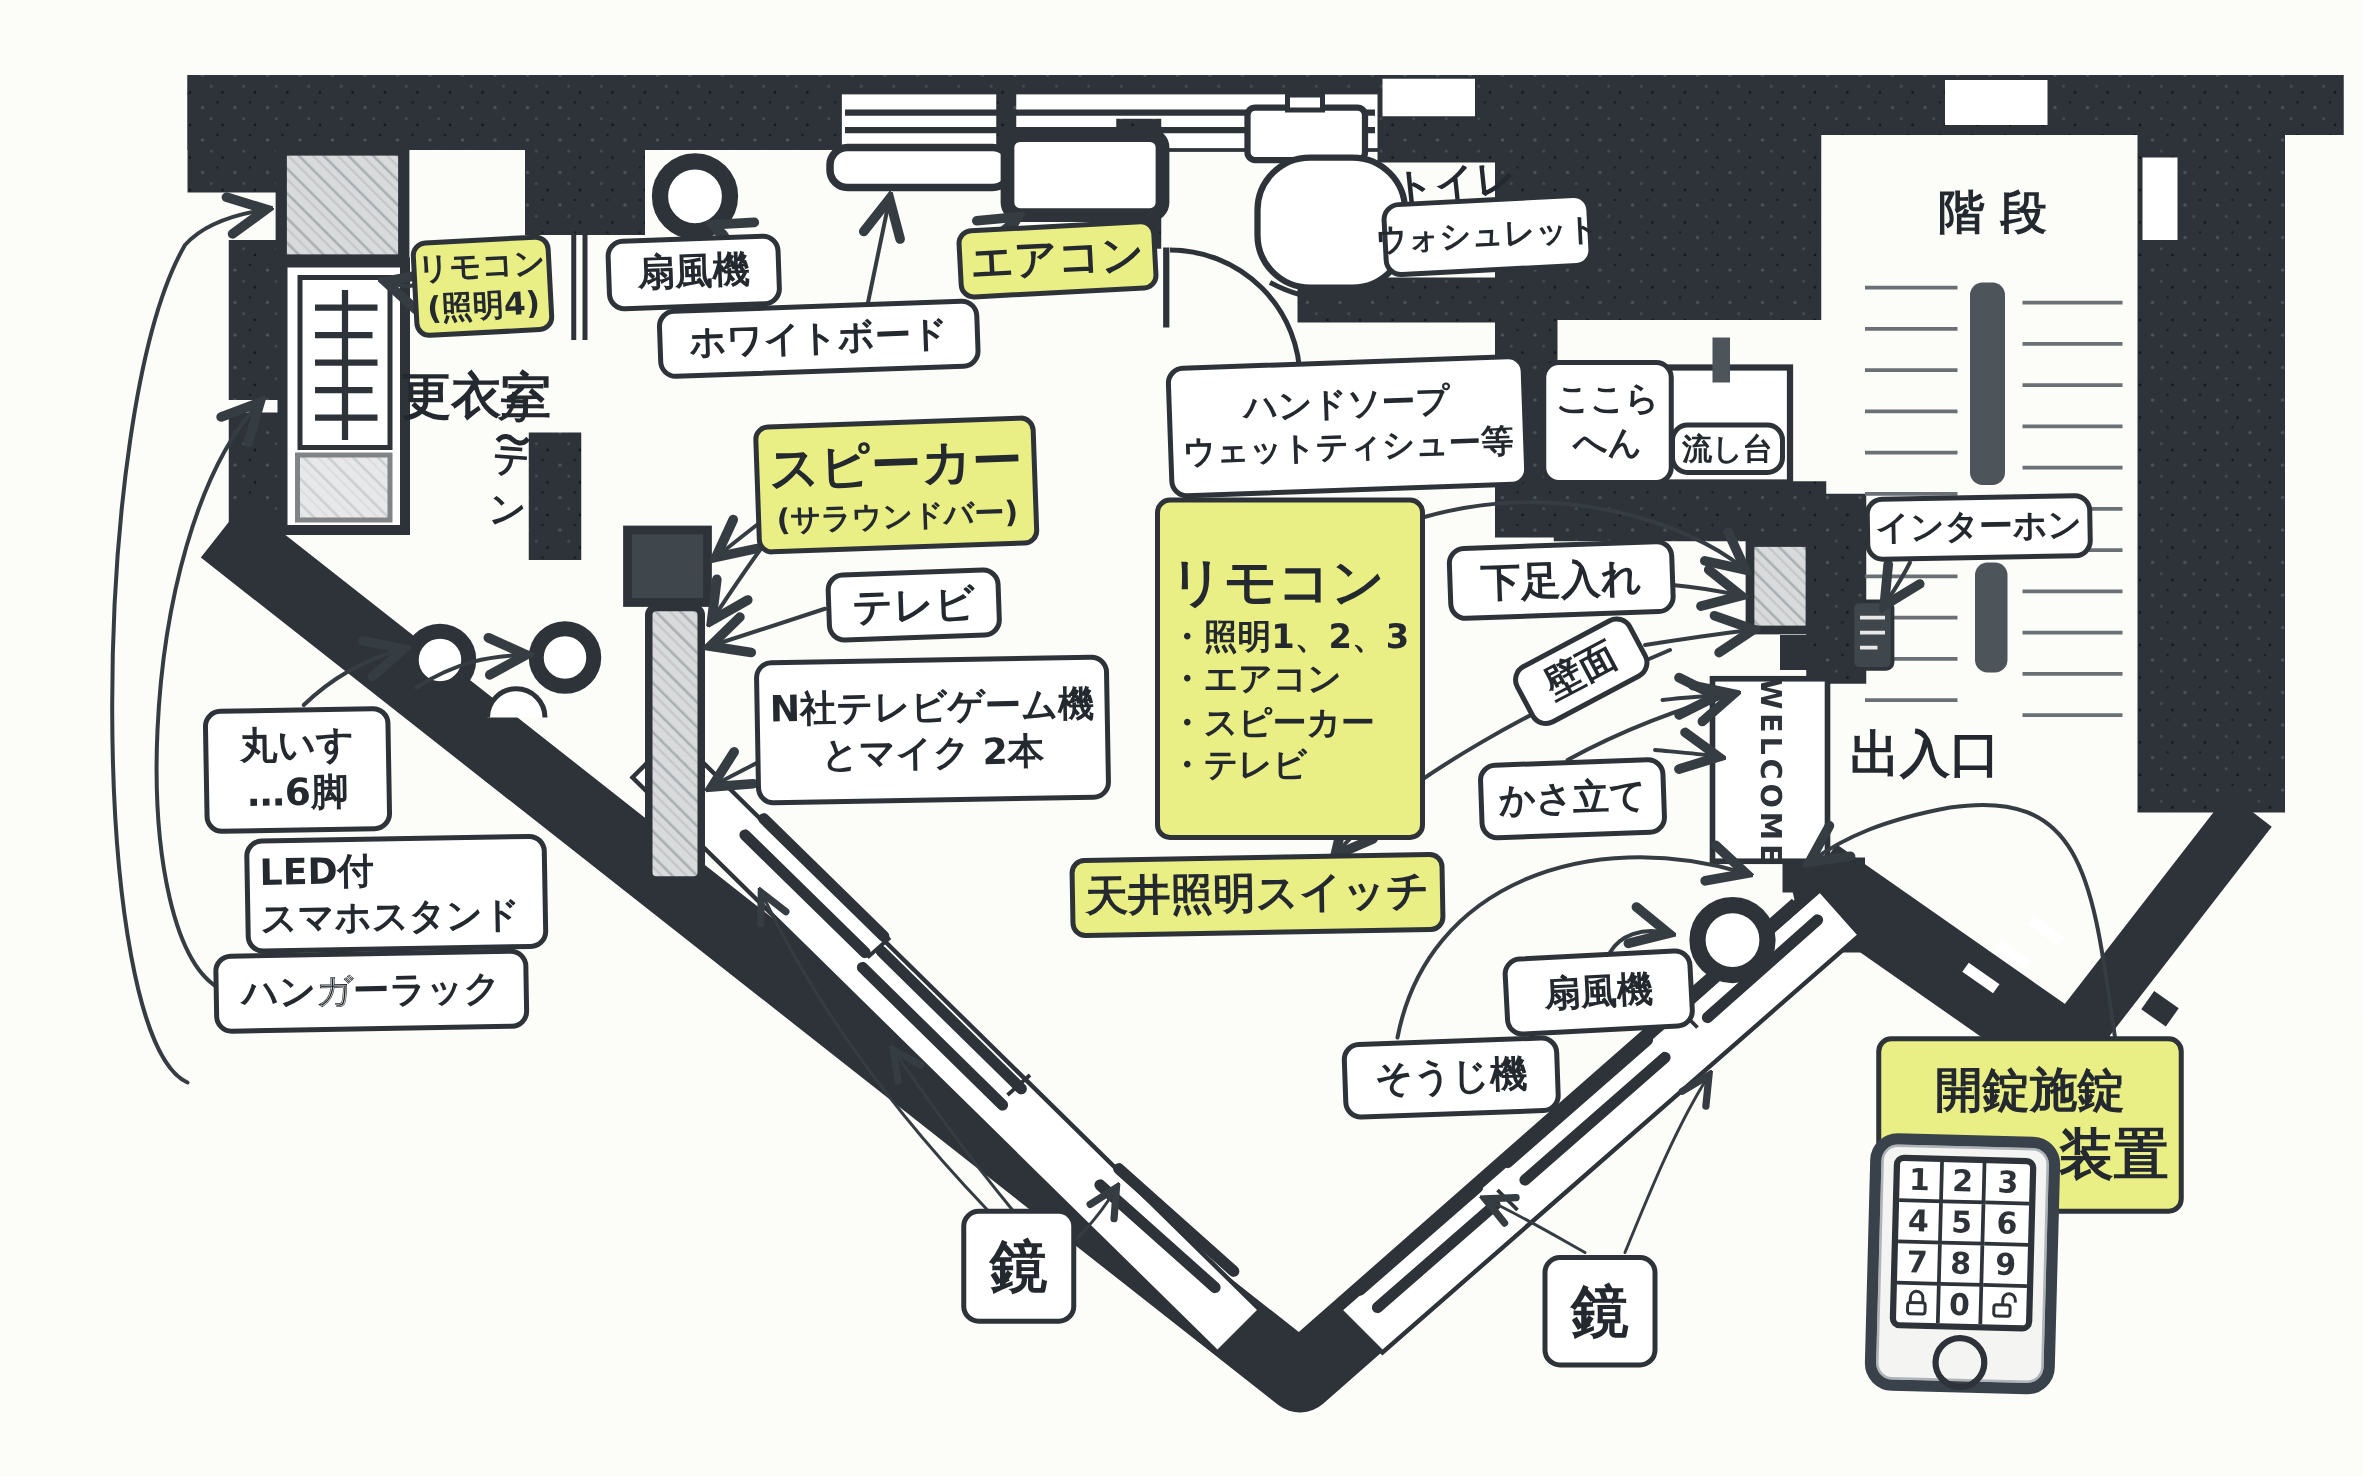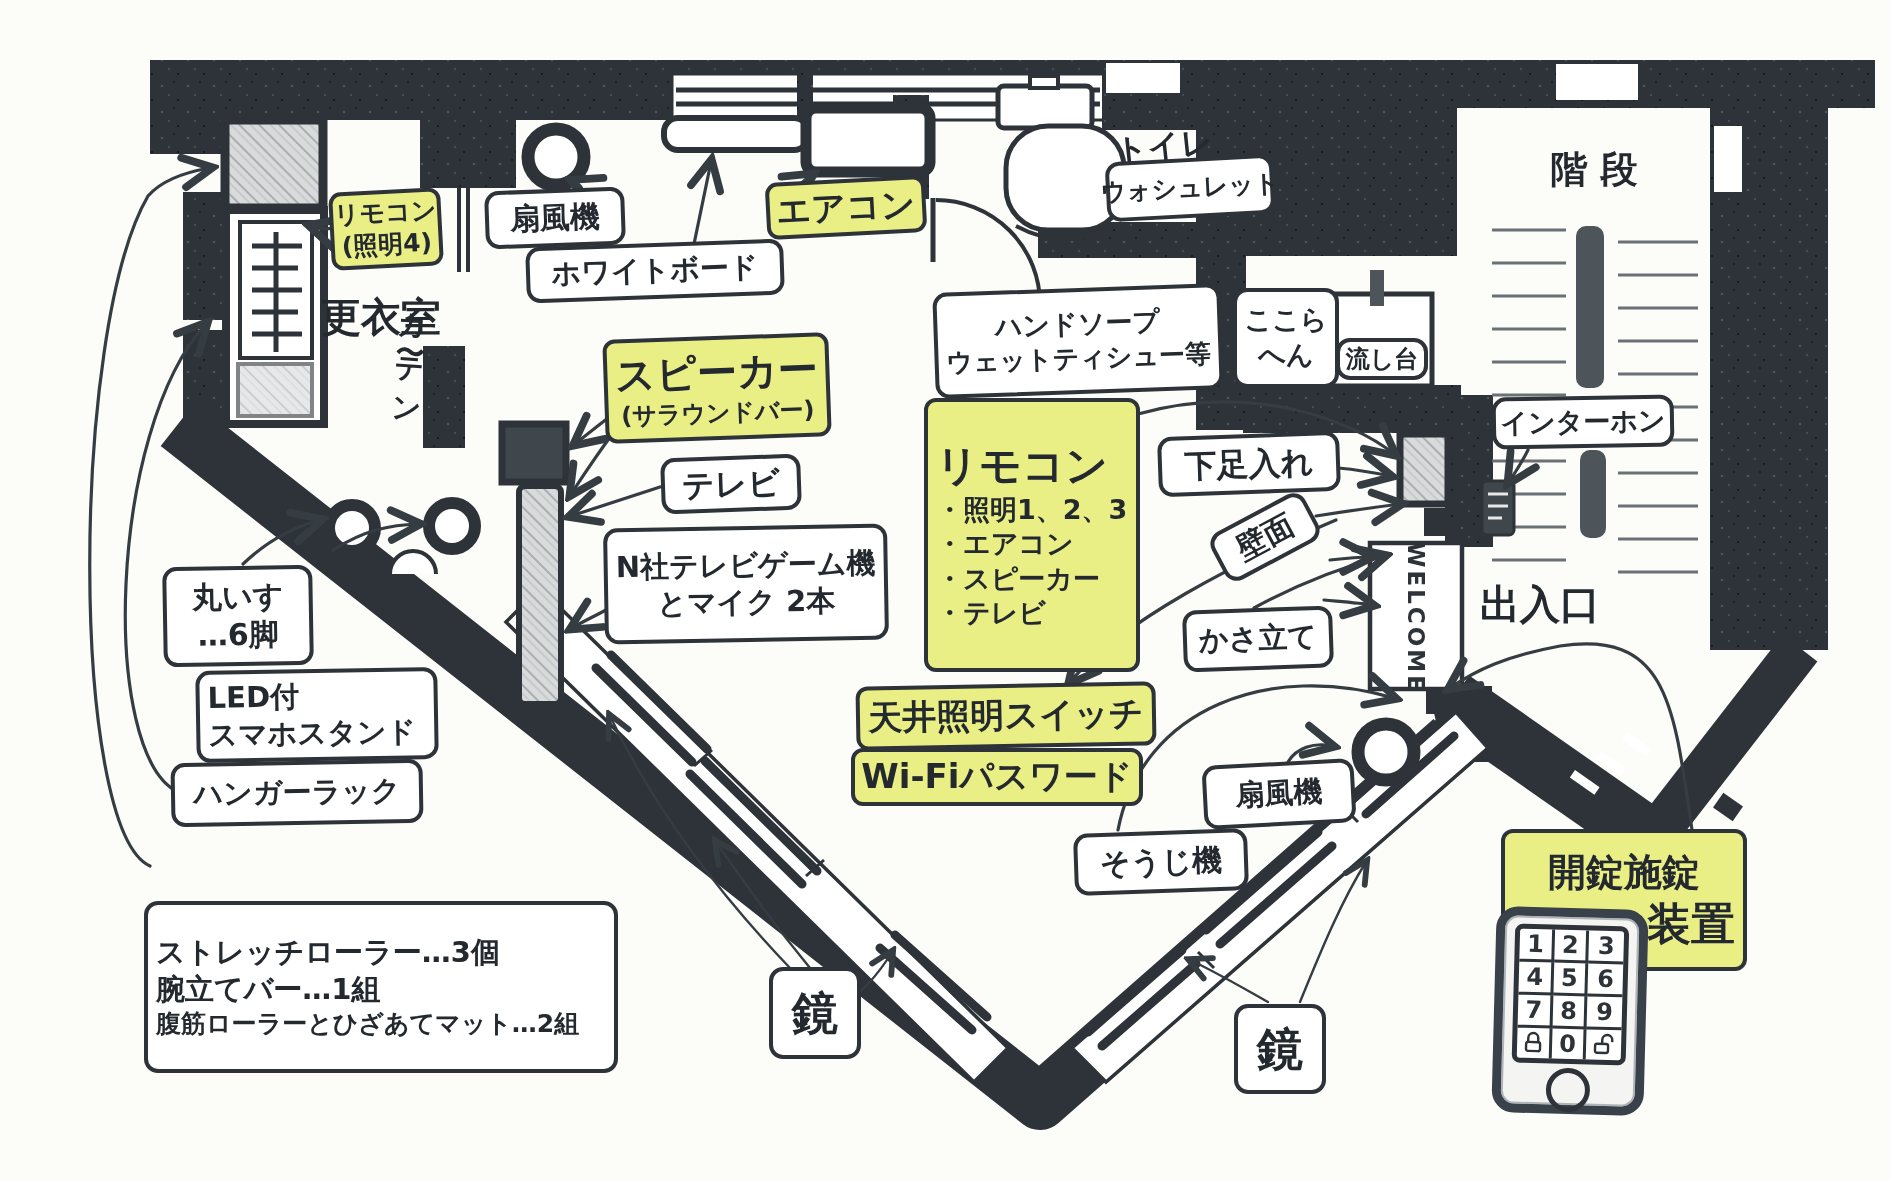--- a/index.html
+++ b/index.html
@@ -249,38 +249,30 @@
       </div>
       <div class="label white" style="left: 1183px; top: 608px; width: 150px; height: 62px; transform: rotate(-2deg);">
         <div class="ln" style="font-size: 29px;">かさ立て</div>
       </div>
       <div class="label plain" style="left: 1470px; top: 578px; width: 140px; height: 54px;">
         <div class="ln" style="font-size: 40px;">出入口</div>
       </div>
       <div class="label yellow" style="left: 856px; top: 684px; width: 300px; height: 64px; transform: rotate(-1deg);">
         <div class="ln" style="font-size: 34px;">天井照明スイッチ</div>
       </div>
-      <div class="label yellow" style="left: 851px; top: 748px; width: 292px; height: 58px;">
-        <div class="ln" style="font-size: 34px;">Wi-Fiパスワード</div>
-      </div>
       <div class="label white" style="left: 163px; top: 566px; width: 150px; height: 100px; transform: rotate(-1deg);">
         <div class="ln" style="font-size: 30px;">丸いす</div>
         <div class="ln" style="font-size: 30px;">…6脚</div>
       </div>
       <div class="label white alignleft" style="left: 196px; top: 669px; width: 242px; height: 92px; transform: rotate(-1deg);">
         <div class="ln" style="font-size: 29px;">LED付</div>
         <div class="ln" style="font-size: 29px;">スマホスタンド</div>
       </div>
       <div class="label white" style="left: 171px; top: 761px; width: 252px; height: 64px; transform: rotate(-1deg);">
         <div class="ln" style="font-size: 29px;">ハンガーラック</div>
-      </div>
-      <div class="label white alignleft" style="left: 144px; top: 901px; width: 474px; height: 172px;">
-        <div class="ln" style="font-size: 29px;">ストレッチローラー…3個</div>
-        <div class="ln" style="font-size: 29px;">腕立てバー…1組</div>
-        <div class="ln" style="font-size: 25px;">腹筋ローラーとひざあてマット…2組</div>
       </div>
       <div class="label white" style="left: 769px; top: 967px; width: 92px; height: 92px;">
         <div class="ln" style="font-size: 46px;">鏡</div>
       </div>
       <div class="label white" style="left: 1234px; top: 1004px; width: 92px; height: 90px;">
         <div class="ln" style="font-size: 46px;">鏡</div>
       </div>
       <div class="label white" style="left: 1203px; top: 762px; width: 152px; height: 64px; transform: rotate(-3deg);">
         <div class="ln" style="font-size: 29px;">扇風機</div>
       </div>

